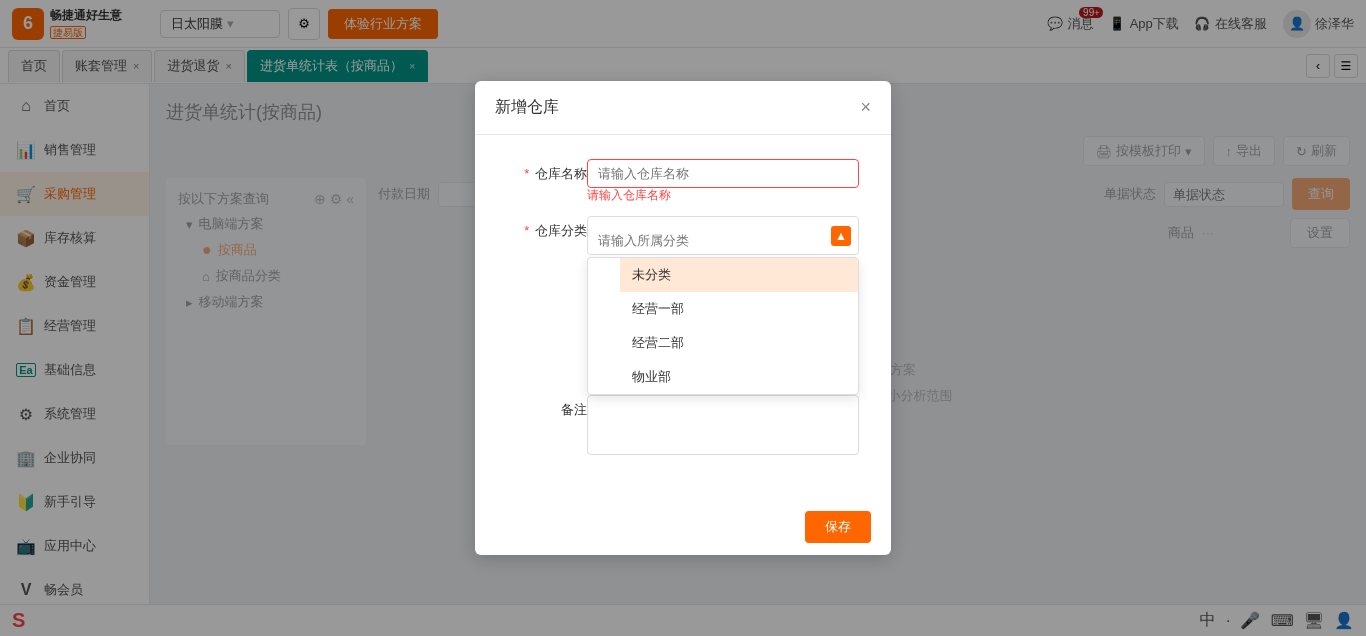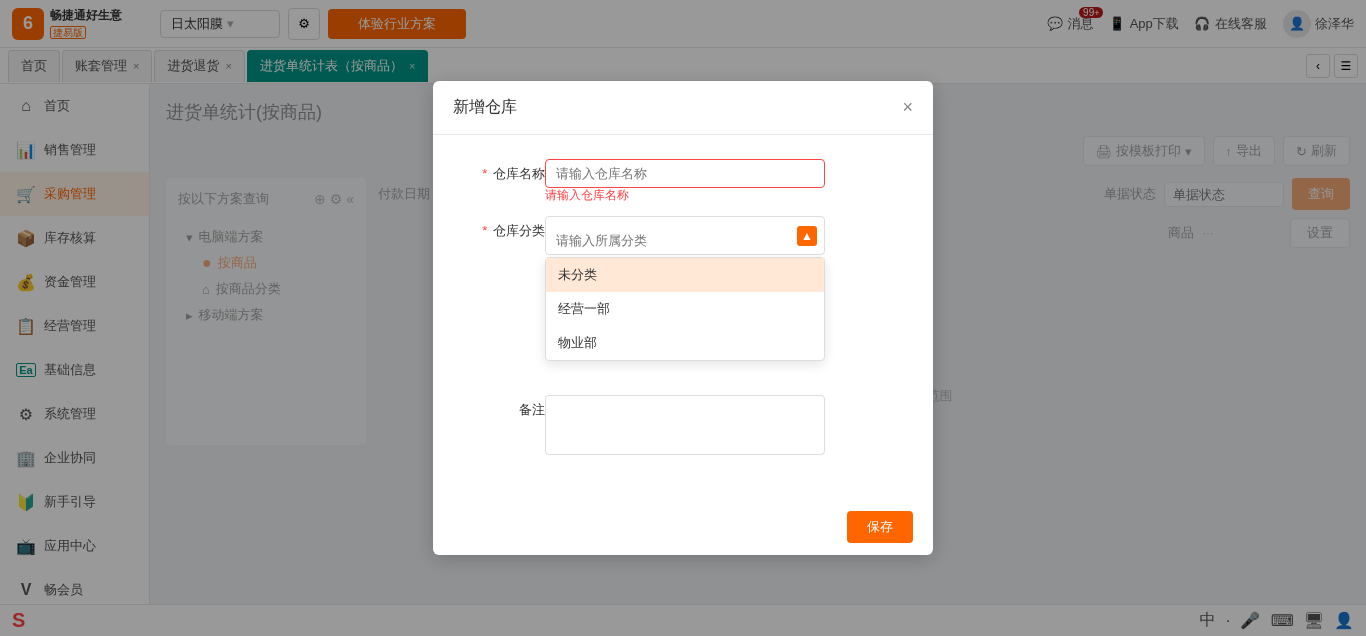--- a/index.html
+++ b/index.html
@@ -36,21 +36,21 @@
       padding: 4px 10px; cursor: pointer; background: #fff;
       min-width: 120px;
     }
     .store-selector span { color: #333; font-size: 13px; }
     .gear-btn {
       width: 32px; height: 32px; border: 1px solid #ddd; border-radius: 4px;
       display: flex; align-items: center; justify-content: center; cursor: pointer; background: #fff;
     }
     .trial-btn {
       background: #ff6600; color: #fff; border: none; border-radius: 4px;
-      padding: 6px 30px; cursor: pointer; font-size: 13px;
+      padding: 6px 16px; cursor: pointer; font-size: 13px;
     }
     .header-right {
       margin-left: auto;
       display: flex; align-items: center; gap: 16px;
     }
     .header-icon-item {
       display: flex; align-items: center; gap: 4px; cursor: pointer; color: #555; font-size: 13px; position: relative;
     }
     .badge {
       position: absolute; top: -8px; right: -10px;
@@ -143,21 +143,21 @@
     }
     .left-panel {
       width: 200px;
       background: #fff;
       border-radius: 4px;
       padding: 12px;
       flex-shrink: 0;
     }
     .panel-header {
       display: flex; align-items: center; justify-content: space-between;
-      margin-bottom: 16px;
+      margin-bottom: 3px;
     }
     .panel-title { font-size: 13px; color: #555; }
     .panel-actions { display: flex; gap: 4px; }
     .panel-action-btn { cursor: pointer; color: #888; font-size: 14px; }
     .tree-item {
       padding: 4px 8px; cursor: pointer; border-radius: 3px; font-size: 13px; color: #555;
       display: flex; align-items: center; gap: 6px;
     }
     .tree-item.active { color: #ff6600; }
     .sub-item { padding-left: 24px; }
@@ -187,21 +187,21 @@
       position: fixed; top: 0; left: 0; right: 0; bottom: 0;
       background: rgba(0,0,0,0.4);
       z-index: 100;
       display: flex; align-items: center; justify-content: center;
     }
 
     
     .modal {
       background: #fff;
       border-radius: 6px;
-      width: 500px;
+      width: 416px;
       box-shadow: 0 4px 20px rgba(0,0,0,0.2);
       position: relative;
       z-index: 101;
     }
     .modal-header {
       padding: 16px 20px;
       border-bottom: 1px solid #e8e8e8;
       display: flex; align-items: center; justify-content: space-between;
     }
     .modal-title { font-size: 16px; font-weight: 500; color: #333; }
@@ -231,21 +231,21 @@
       position: absolute; right: 8px; top: 50%; transform: translateY(-50%);
       width: 20px; height: 20px; background: #ff6600; border-radius: 3px;
       display: flex; align-items: center; justify-content: center; color: #fff; font-size: 12px; cursor: pointer;
     }
     .dropdown-list {
       position: absolute; top: calc(100% + 2px); left: 0; right: 0;
       background: #fff; border: 1px solid #ddd; border-radius: 4px;
       box-shadow: 0 4px 12px rgba(0,0,0,0.1); z-index: 200;
     }
     .dropdown-item {
-      padding: 8px 12px; cursor: pointer; font-size: 13px; color: #333;
+      padding: 8px 12px; cursor: pointer; font-size: 13px; color: #333; margin-left: 32px;
     }
     .dropdown-item.selected { background: #ffe8d5; }
     .textarea-control {
       flex: 1; border: 1px solid #ddd; border-radius: 4px; padding: 6px 10px;
       font-size: 13px; color: #333; resize: none; height: 60px; outline: none;
     }
     .modal-footer {
       padding: 12px 20px;
       display: flex; justify-content: flex-end; gap: 8px;
     }
@@ -493,20 +493,21 @@
         <label class="form-label">
           <span class="required">*</span>
           <span>仓库分类</span>
         </label>
         <div class="category-wrapper" style="max-width:280px;">
           <input class="category-input" type="text" placeholder="请输入所属分类" style="">
           <div class="category-arrow">▲</div>
           <div class="dropdown-list">
             <div class="dropdown-item selected">未分类</div>
             <div class="dropdown-item">经营一部</div>
+            <div class="dropdown-item">经营二部</div>
             <div class="dropdown-item">物业部</div>
           </div>
         </div>
       </div>
 
       <div class="form-row" style="margin-top:140px;">
         <label class="form-label">备注</label>
         <textarea class="textarea-control" style="max-width: 280px;"></textarea>
       </div>
     </div>

